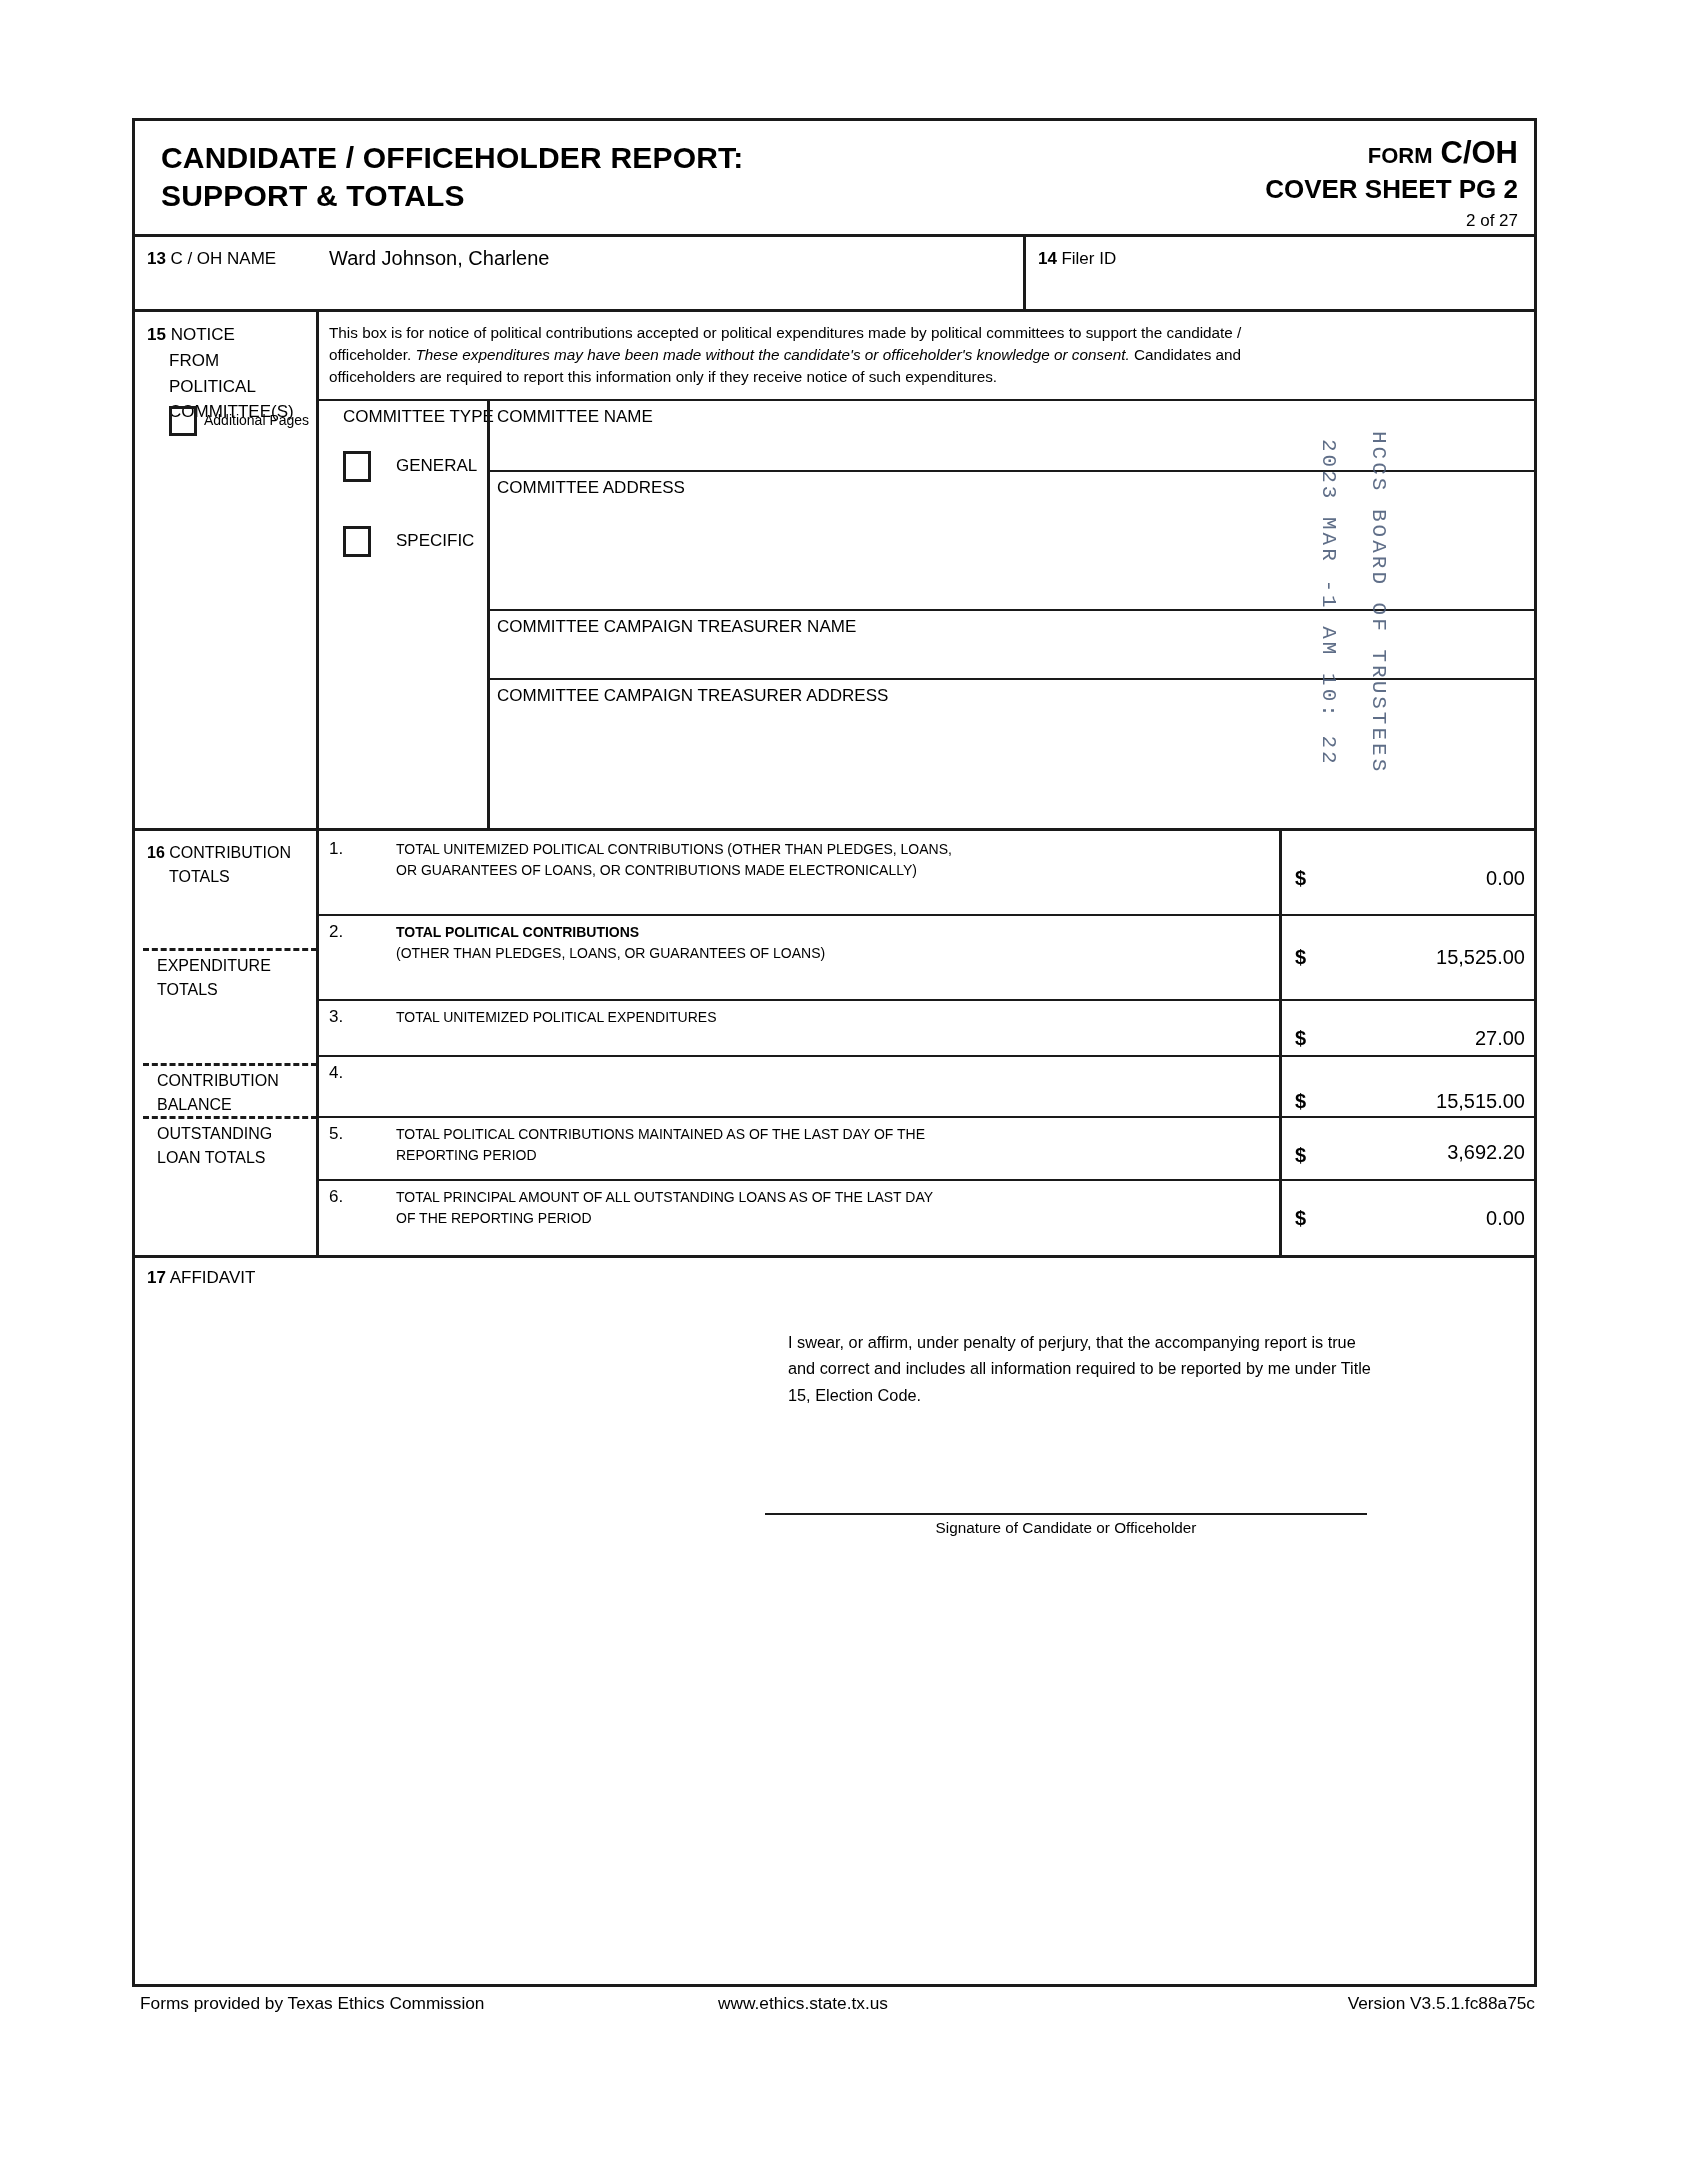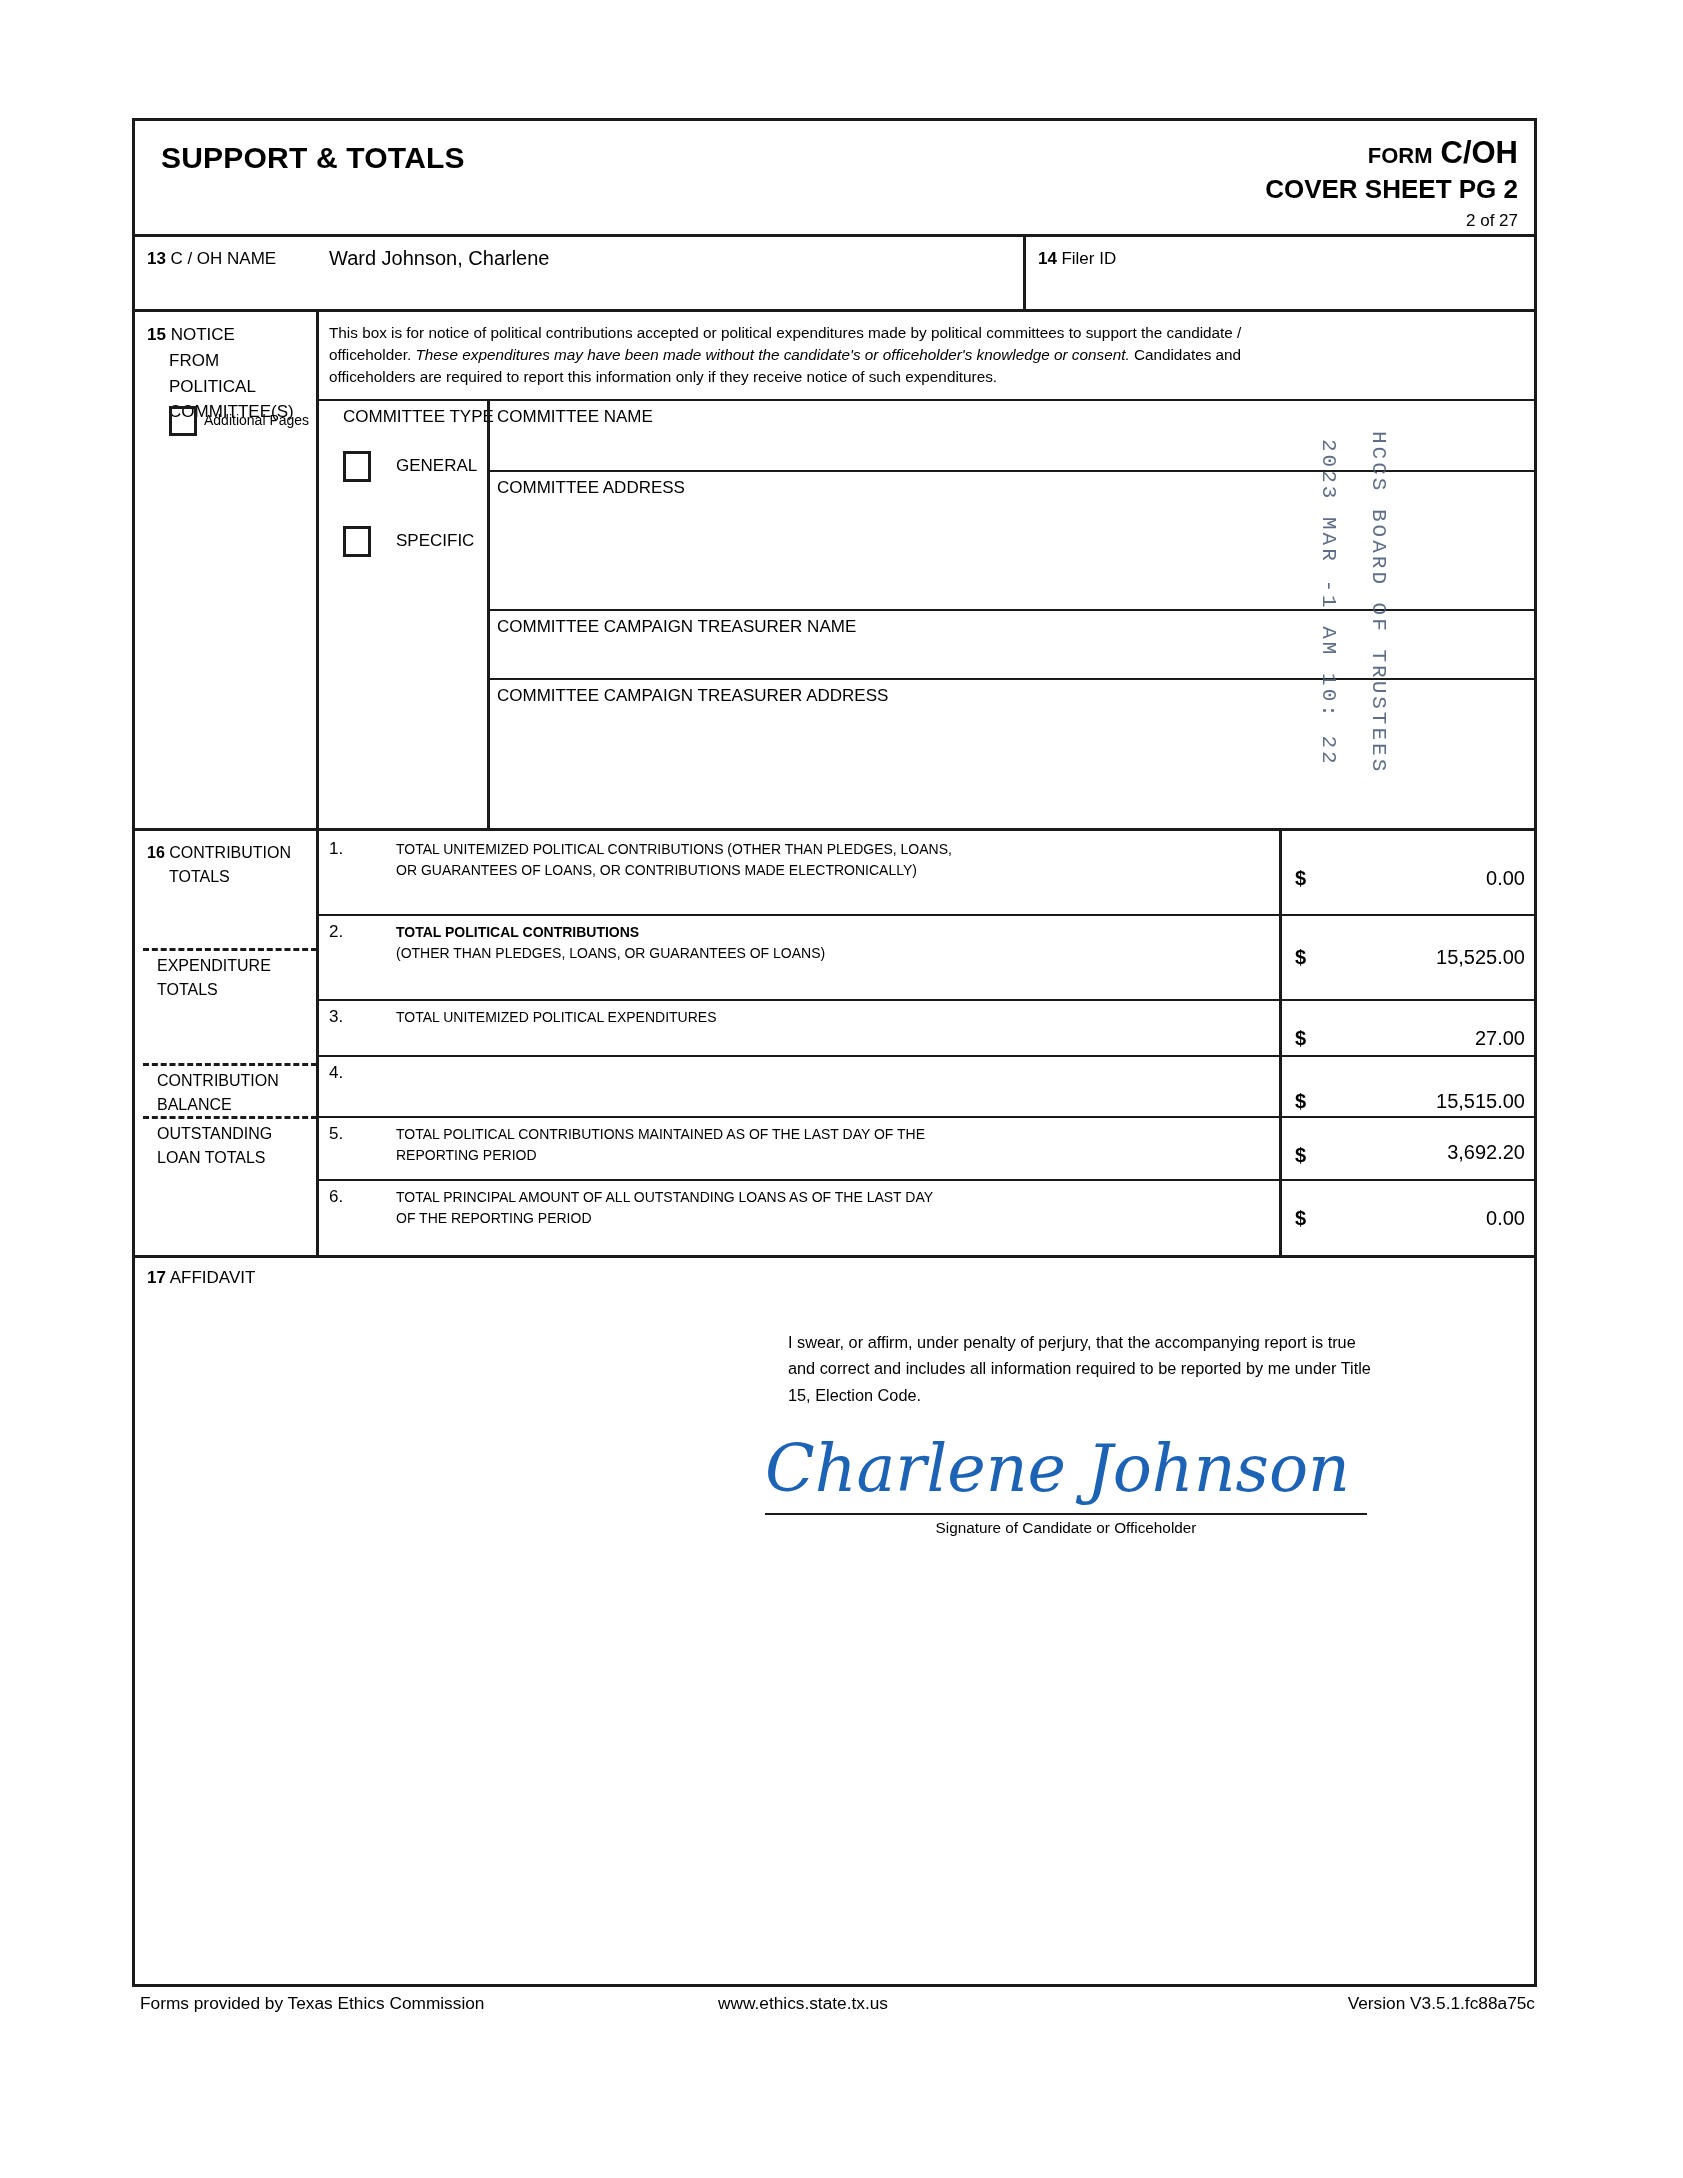--- a/index.html
+++ b/index.html
@@ -289,20 +289,21 @@
 </style>
 </head>
 <body>
 
 <div id="page">
 
   <div class="form-frame">
 
     <div class="header-band">
       <div class="title-block">
+        <div class="title-line">CANDIDATE / OFFICEHOLDER REPORT:</div>
         <div class="title-line">SUPPORT &amp; TOTALS</div>
       </div>
       <div class="form-block">
         <div class="form-line1">
           <span>FORM</span><span class="big">C/OH</span>
         </div>
         <div class="form-line2">COVER SHEET PG 2</div>
         <div class="form-line3">2 of 27</div>
       </div>
     </div>
@@ -447,21 +448,20 @@
     <div class="hline" style="top:1134px;"></div>
 
     <div class="sec17">
       <div class="lbl17">
         <span class="n">17</span>
         <span>AFFIDAVIT</span>
       </div>
 
       <div class="swear-text">I swear, or affirm, under penalty of perjury, that the accompanying report is true and correct and includes all information required to be reported by me under Title 15, Election Code.</div>
 
-      <div class="hand" style="left:630px; top:173px; font-size:65px;">Charlene Johnson</div>
       <div class="sig-line" style="left:630px; top:255px; width:602px;"></div>
       <div class="sig-cap" style="left:630px; top:261px; width:602px;">Signature of Candidate or Officeholder</div>
 
     </div>
 
   </div>
 
   <div class="footer">
     <span class="f-left">Forms provided by Texas Ethics Commission</span>
     <span class="f-mid">www.ethics.state.tx.us</span>

